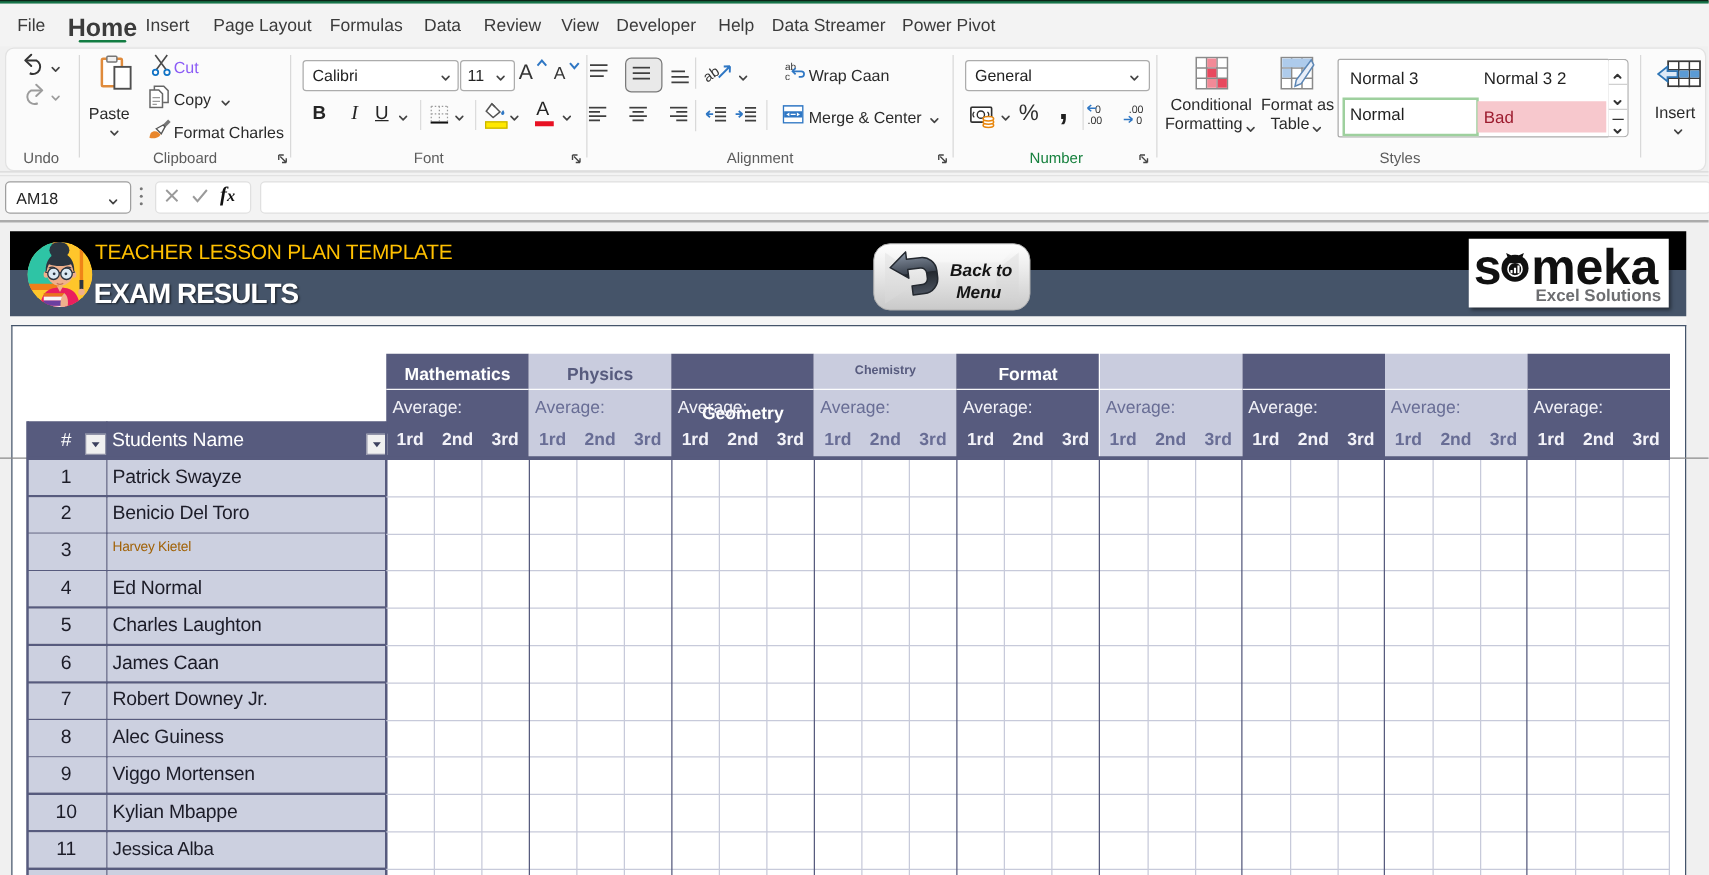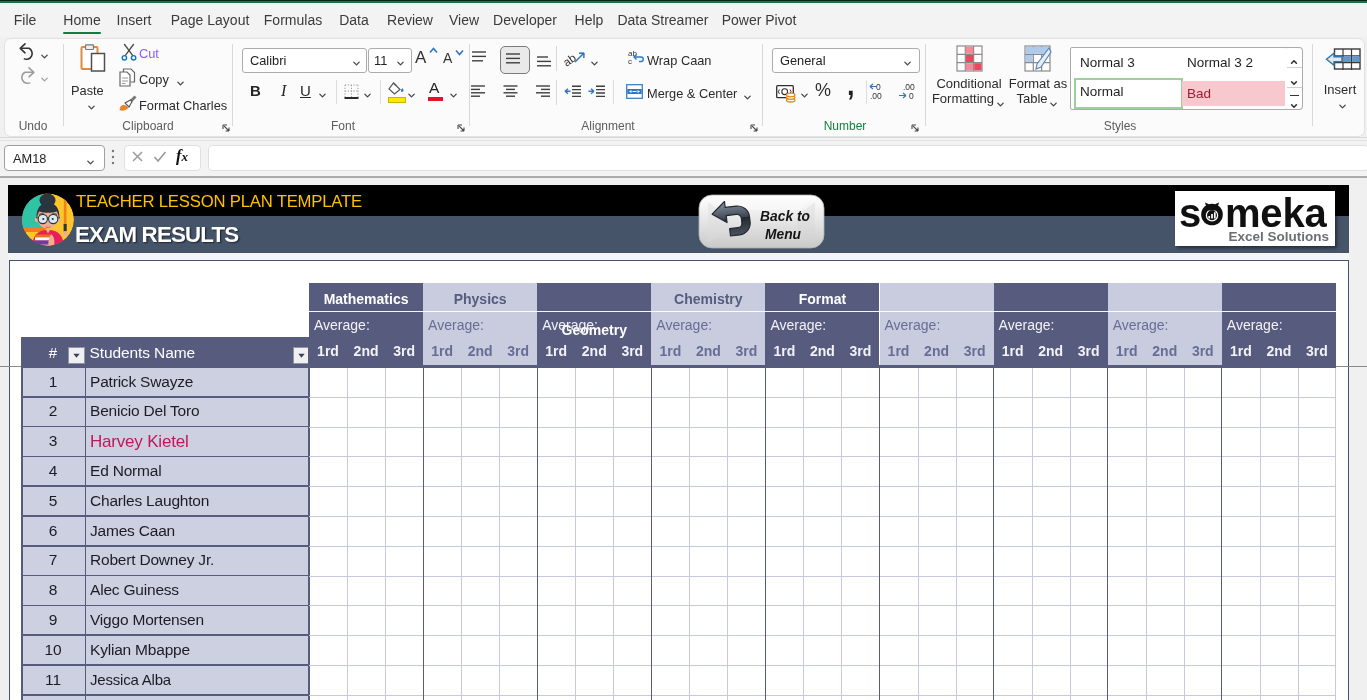--- a/index.html
+++ b/index.html
@@ -3,21 +3,21 @@
 html,body{margin:0;padding:0;}
 body{width:1367px;height:700px;overflow:hidden;background:#f0f0f0;font-family:"Liberation Sans",sans-serif;position:relative;}
 .a{position:absolute;}
 .ctr{display:flex;align-items:center;justify-content:center;}
 .combo{background:#fff;border:1px solid #acacac;border-radius:3px;}
 </style></head><body>
 <div class="a" style="left:0px;top:0px;width:1367px;height:2px;background:#0c2417;"></div>
 <div class="a" style="left:0px;top:1.2px;width:1367px;height:1.4px;background:#17744a;"></div>
 <div class="a" style="left:0px;top:2.6px;width:1367px;height:34px;background:#f3f3f3;"></div>
 <div class="a" style="left:0px;top:12px;left:25px;transform:translateX(-50%);font-size:14px;color:#3b3b3b;white-space:nowrap;">File</div>
-<div class="a" style="left:0px;top:12px;left:82px;transform:translateX(-50%);font-size:14px;color:#3b3b3b;font-weight:normal;white-space:nowrap;">Home</div>
+<div class="a" style="left:0px;top:12px;left:82px;transform:translateX(-50%);font-size:20px;color:#3b3b3b;font-weight:bold;white-space:nowrap;">Home</div>
 <div class="a" style="left:0px;top:12px;left:134px;transform:translateX(-50%);font-size:14px;color:#3b3b3b;white-space:nowrap;">Insert</div>
 <div class="a" style="left:0px;top:12px;left:210px;transform:translateX(-50%);font-size:14px;color:#3b3b3b;white-space:nowrap;">Page Layout</div>
 <div class="a" style="left:0px;top:12px;left:293px;transform:translateX(-50%);font-size:14px;color:#3b3b3b;white-space:nowrap;">Formulas</div>
 <div class="a" style="left:0px;top:12px;left:354px;transform:translateX(-50%);font-size:14px;color:#3b3b3b;white-space:nowrap;">Data</div>
 <div class="a" style="left:0px;top:12px;left:410px;transform:translateX(-50%);font-size:14px;color:#3b3b3b;white-space:nowrap;">Review</div>
 <div class="a" style="left:0px;top:12px;left:464px;transform:translateX(-50%);font-size:14px;color:#3b3b3b;white-space:nowrap;">View</div>
 <div class="a" style="left:0px;top:12px;left:525px;transform:translateX(-50%);font-size:14px;color:#3b3b3b;white-space:nowrap;">Developer</div>
 <div class="a" style="left:0px;top:12px;left:589px;transform:translateX(-50%);font-size:14px;color:#3b3b3b;white-space:nowrap;">Help</div>
 <div class="a" style="left:0px;top:12px;left:663px;transform:translateX(-50%);font-size:14px;color:#3b3b3b;white-space:nowrap;">Data Streamer</div>
 <div class="a" style="left:0px;top:12px;left:759px;transform:translateX(-50%);font-size:14px;color:#3b3b3b;white-space:nowrap;">Power Pivot</div>
@@ -434,21 +434,21 @@
 <div class="a" style="left:0px;top:342.5px;left:480.15px;transform:translateX(-50%);font-size:14px;font-weight:bold;color:#686d95;">2nd</div>
 <div class="a" style="left:0px;top:342.5px;left:518.1833333333334px;transform:translateX(-50%);font-size:14px;font-weight:bold;color:#686d95;">3rd</div>
 <div class="a" style="left:537.2px;top:283px;width:114.1px;height:83.5px;background:#575b7e;"></div>
 <div class="a" style="left:537.2px;top:292px;left:594.25px;transform:translateX(-50%);font-size:14px;font-weight:bold;color:#fff;white-space:nowrap;margin-top:30px;">Geometry</div>
 <div class="a" style="left:537.2px;top:310.7px;width:114.1px;height:1.4px;background:#fff;opacity:0.95;"></div>
 <div class="a" style="left:542.2px;top:316.5px;font-size:14px;color:#f2f2f8;">Average:</div>
 <div class="a" style="left:0px;top:342.5px;left:556.2166666666667px;transform:translateX(-50%);font-size:14px;font-weight:bold;color:#f2f2f8;">1rd</div>
 <div class="a" style="left:0px;top:342.5px;left:594.25px;transform:translateX(-50%);font-size:14px;font-weight:bold;color:#f2f2f8;">2nd</div>
 <div class="a" style="left:0px;top:342.5px;left:632.2833333333333px;transform:translateX(-50%);font-size:14px;font-weight:bold;color:#f2f2f8;">3rd</div>
 <div class="a" style="left:651.3px;top:283px;width:114.1px;height:83.5px;background:#c9ccde;"></div>
-<div class="a" style="left:651.3px;top:290.5px;left:708.3499999999999px;transform:translateX(-50%);font-size:14px;font-weight:bold;color:#575b7e;white-space:nowrap;">Chemistry</div>
+<div class="a" style="left:651.3px;top:290.5px;left:708.3499999999999px;transform:translateX(-50%);font-size:10px;font-weight:bold;color:#575b7e;white-space:nowrap;">Chemistry</div>
 <div class="a" style="left:651.3px;top:310.7px;width:114.1px;height:1.4px;background:#fff;opacity:0.95;"></div>
 <div class="a" style="left:656.3px;top:316.5px;font-size:14px;color:#686d95;">Average:</div>
 <div class="a" style="left:0px;top:342.5px;left:670.3166666666666px;transform:translateX(-50%);font-size:14px;font-weight:bold;color:#686d95;">1rd</div>
 <div class="a" style="left:0px;top:342.5px;left:708.3499999999999px;transform:translateX(-50%);font-size:14px;font-weight:bold;color:#686d95;">2nd</div>
 <div class="a" style="left:0px;top:342.5px;left:746.3833333333332px;transform:translateX(-50%);font-size:14px;font-weight:bold;color:#686d95;">3rd</div>
 <div class="a" style="left:765.4px;top:283px;width:114.1px;height:83.5px;background:#575b7e;"></div>
 <div class="a" style="left:765.4px;top:290.5px;left:822.4499999999999px;transform:translateX(-50%);font-size:14px;font-weight:bold;color:#fff;white-space:nowrap;">Format</div>
 <div class="a" style="left:765.4px;top:310.7px;width:114.1px;height:1.4px;background:#fff;opacity:0.95;"></div>
 <div class="a" style="left:770.4px;top:316.5px;font-size:14px;color:#f2f2f8;">Average:</div>
 <div class="a" style="left:0px;top:342.5px;left:784.4166666666666px;transform:translateX(-50%);font-size:14px;font-weight:bold;color:#f2f2f8;">1rd</div>
@@ -500,21 +500,21 @@
 <div class="a" style="left:90px;top:372.6px;font-size:15.5px;color:#1c1c28;letter-spacing:-0.2px;">Patrick Swayze</div>
 <div class="a" style="left:22px;top:396.0px;width:287px;height:1.6px;background:#575b7e;"></div>
 <div class="a" style="left:22px;top:397.6px;width:63px;height:28.2px;background:#ccd0e0;"></div>
 <div class="a" style="left:85.5px;top:397.6px;width:223.5px;height:28.2px;background:#ccd0e0;"></div>
 <div class="a" style="left:0px;top:402.40000000000003px;left:53px;transform:translateX(-50%);font-size:15.5px;color:#1c1c28;">2</div>
 <div class="a" style="left:90px;top:402.40000000000003px;font-size:15.5px;color:#1c1c28;letter-spacing:-0.2px;">Benicio Del Toro</div>
 <div class="a" style="left:22px;top:425.8px;width:287px;height:1.6px;background:#575b7e;"></div>
 <div class="a" style="left:22px;top:427.40000000000003px;width:63px;height:28.2px;background:#ccd0e0;"></div>
 <div class="a" style="left:85.5px;top:427.40000000000003px;width:223.5px;height:28.2px;background:#ccd0e0;"></div>
 <div class="a" style="left:0px;top:432.20000000000005px;left:53px;transform:translateX(-50%);font-size:15.5px;color:#1c1c28;">3</div>
-<div class="a" style="left:90px;top:432.20000000000005px;font-size:17px;color:#be185d;letter-spacing:-0.2px;">Harvey Kietel</div>
+<div class="a" style="left:90px;top:432.20000000000005px;font-size:11px;color:#a16207;letter-spacing:-0.2px;">Harvey Kietel</div>
 <div class="a" style="left:22px;top:455.6px;width:287px;height:1.6px;background:#575b7e;"></div>
 <div class="a" style="left:22px;top:457.20000000000005px;width:63px;height:28.2px;background:#ccd0e0;"></div>
 <div class="a" style="left:85.5px;top:457.20000000000005px;width:223.5px;height:28.2px;background:#ccd0e0;"></div>
 <div class="a" style="left:0px;top:462.00000000000006px;left:53px;transform:translateX(-50%);font-size:15.5px;color:#1c1c28;">4</div>
 <div class="a" style="left:90px;top:462.00000000000006px;font-size:15.5px;color:#1c1c28;letter-spacing:-0.2px;">Ed Normal</div>
 <div class="a" style="left:22px;top:485.40000000000003px;width:287px;height:1.6px;background:#575b7e;"></div>
 <div class="a" style="left:22px;top:487.0px;width:63px;height:28.2px;background:#ccd0e0;"></div>
 <div class="a" style="left:85.5px;top:487.0px;width:223.5px;height:28.2px;background:#ccd0e0;"></div>
 <div class="a" style="left:0px;top:491.8px;left:53px;transform:translateX(-50%);font-size:15.5px;color:#1c1c28;">5</div>
 <div class="a" style="left:90px;top:491.8px;font-size:15.5px;color:#1c1c28;letter-spacing:-0.2px;">Charles Laughton</div>

